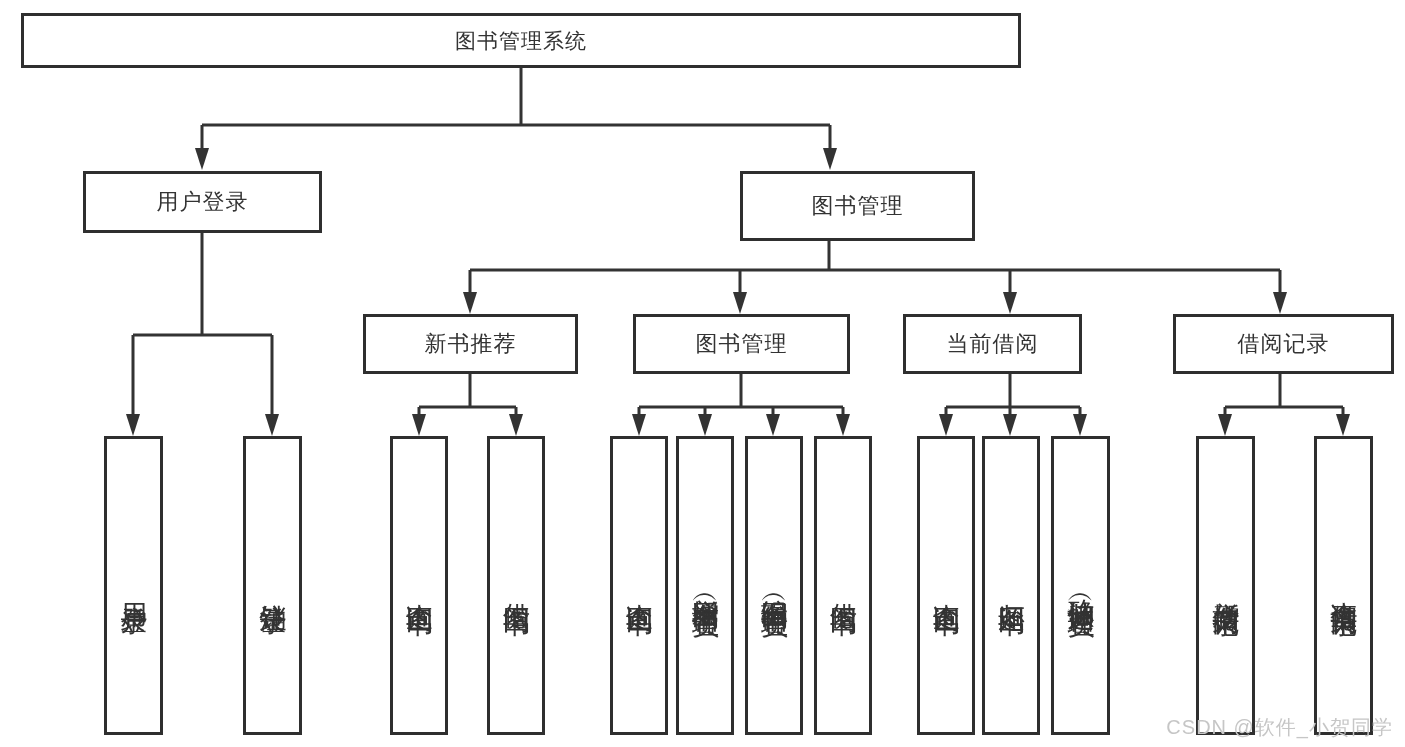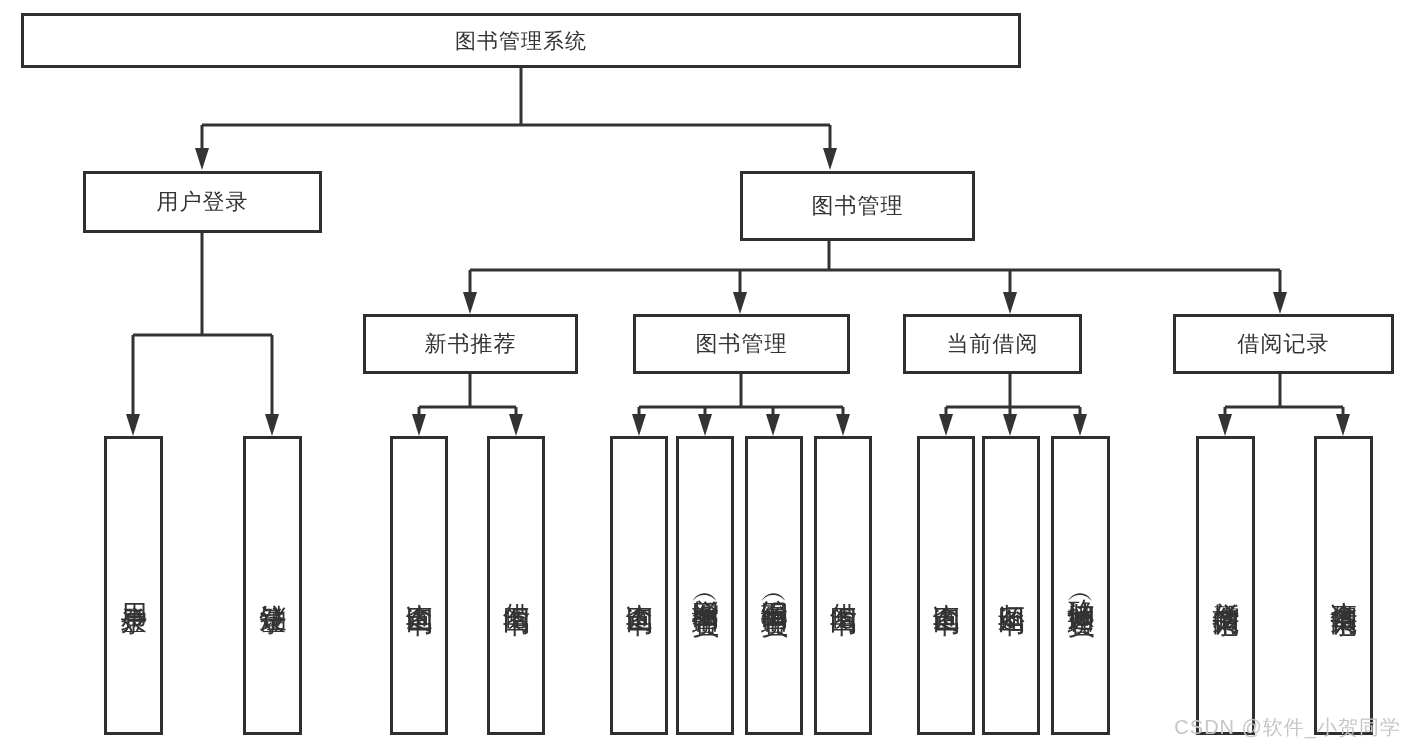--- a/index.html
+++ b/index.html
@@ -54,21 +54,21 @@
     font-size: 27px;
     letter-spacing: 2px;
     line-height: 1;
     text-align: center;
   }
   .node.title {
     font-size: 21px;
   }
   #watermark {
     position: absolute;
-    right: 4px;
+    right: 12px;
     bottom: 6px;
     z-index: 3;
     color: #c6c6c6;
     font-size: 20px;
     letter-spacing: 1px;
     white-space: nowrap;
   }
 </style>
 </head>
 <body>

